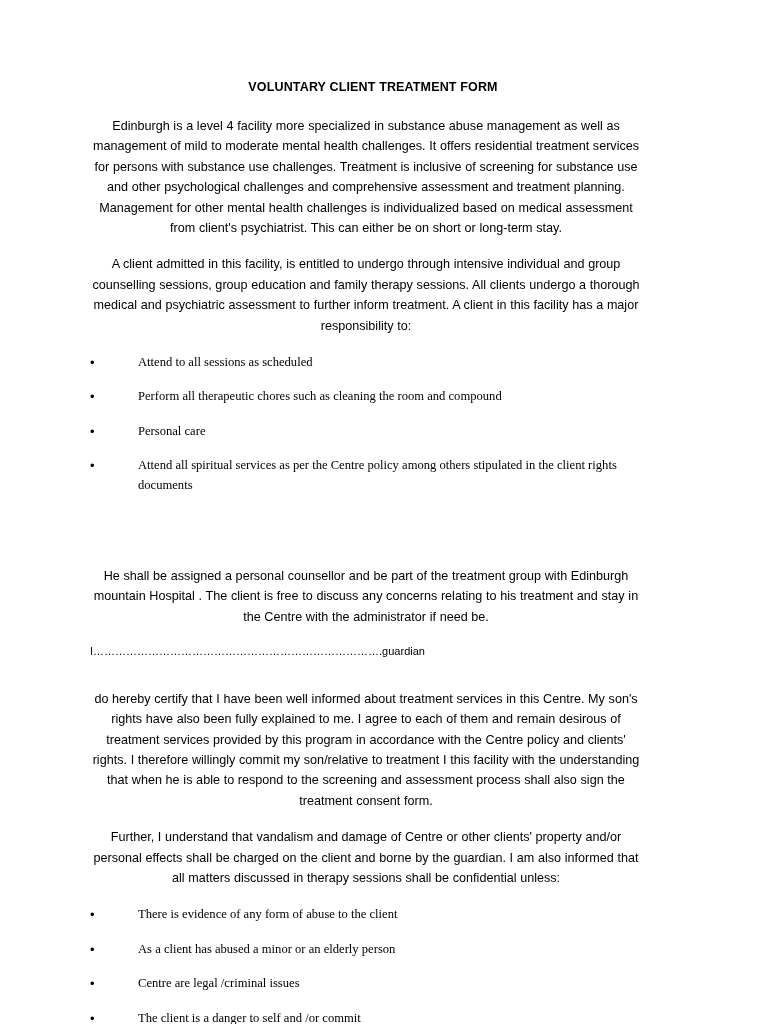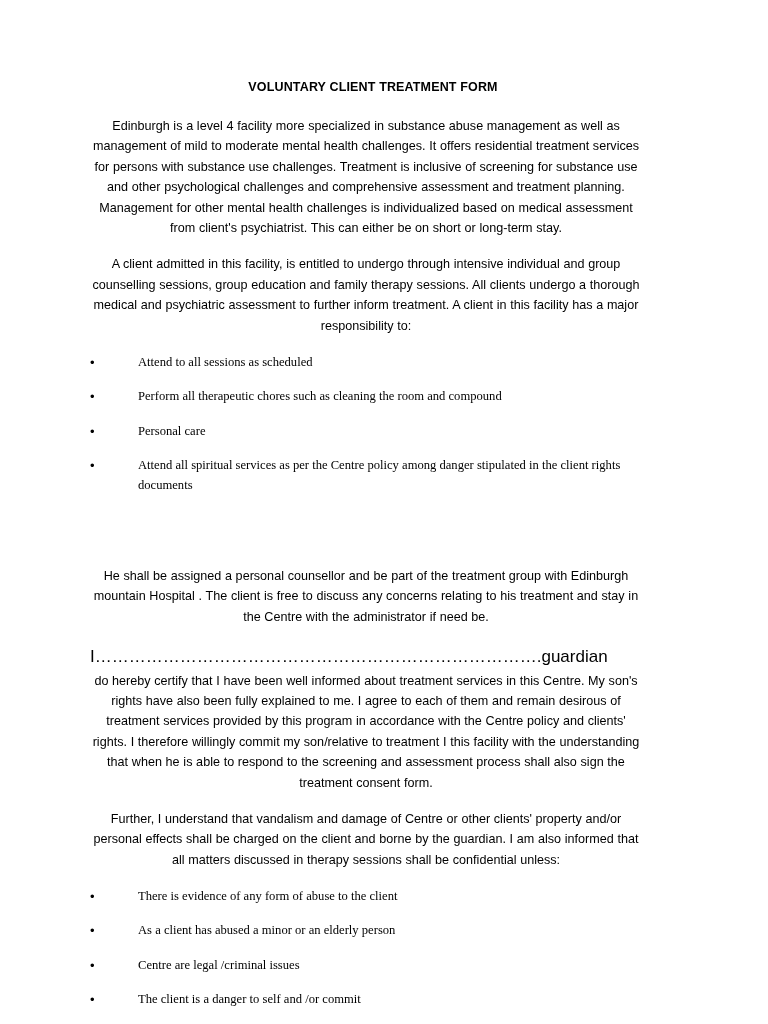--- a/index.html
+++ b/index.html
@@ -57,23 +57,23 @@
     line-height: 1.62;
   }
   .bullet-item .btext {
     display: block;
     font-family: Liberation Serif, serif;
   }
   .gap-block {
     height: 56px;
   }
   .fill-line {
-    font-size: 17px;
+    font-size: 11px;
     line-height: 1.62;
-    margin: 0 0 0 0;
+    margin: 0 0 28px 0;
     word-break: break-word;
   }
   .fill-line .line-a { display: block; }
   .fill-line .line-b { display: block; }
 </style>
 </head>
 <body>
 
 <div class="page">
 
@@ -91,21 +91,21 @@
     <li class="bullet-item">
       <span class="dot">•</span>
       <span class="btext">Perform all therapeutic chores such as cleaning the room and compound</span>
     </li>
     <li class="bullet-item">
       <span class="dot">•</span>
       <span class="btext">Personal care</span>
     </li>
     <li class="bullet-item">
       <span class="dot">•</span>
-      <span class="btext">Attend all spiritual services as per the Centre policy among danger stipulated in the client rights documents</span>
+      <span class="btext">Attend all spiritual services as per the Centre policy among others stipulated in the client rights documents</span>
     </li>
   </ul>
 
   <div class="gap-block"></div>
 
   <p class="para">He shall be assigned a personal counsellor and be part of the treatment group with Edinburgh mountain Hospital  . The client is free to discuss any concerns relating to his treatment and stay in the Centre with the administrator if need be.</p>
 
   <div class="fill-line">
     <span class="line-a">I…………………………………………………………………….guardian</span>
   </div>

